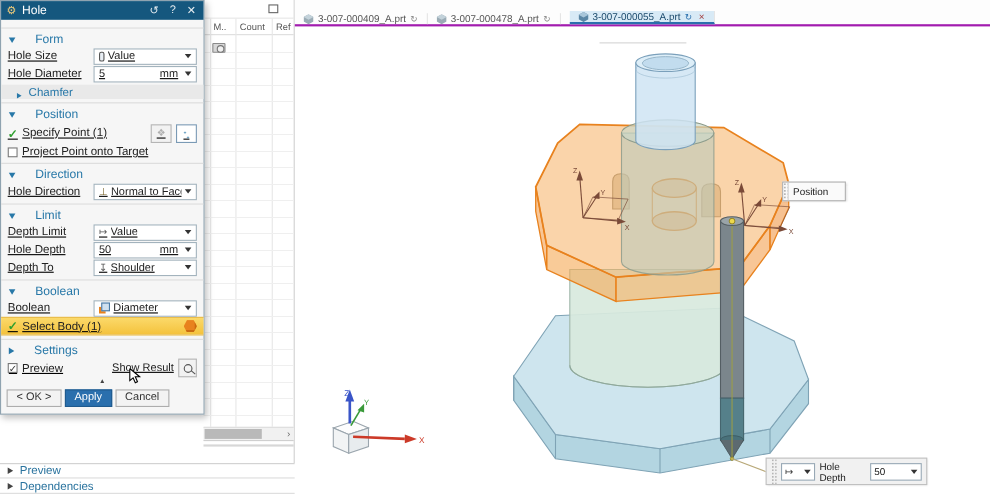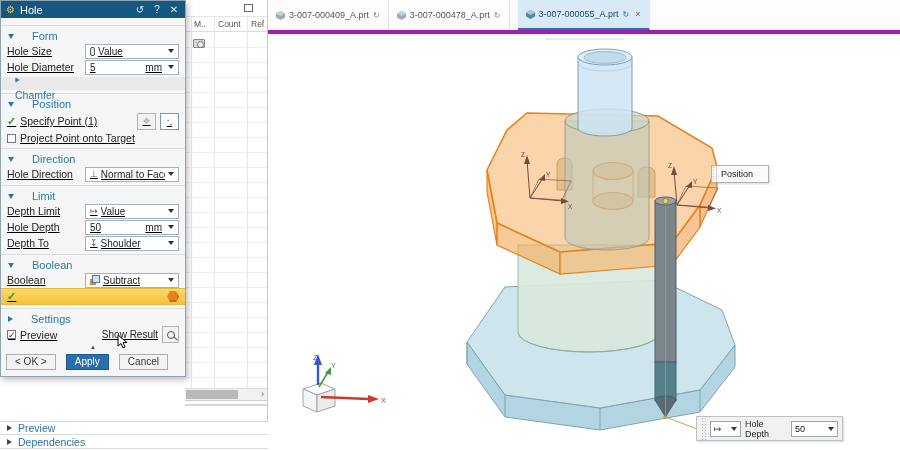--- a/index.html
+++ b/index.html
@@ -65,49 +65,49 @@
   .dd.full { width:170px; margin:0 auto; height:17px; }
   .dd .val { white-space:nowrap; overflow:hidden; }
   .unit { font-size:10px; color:#222; margin-left:auto; }
   .unit + .tri-dd { margin-left:3px; }
   .hole-ic { width:5px; height:9px; border:1px solid #555; border-radius:2px; background:#e8eef4; flex:none; }
   .glyph-ic { font-size:9px; color:#7a6428; flex:none; }
   .sub-ic { position:relative; width:10px; height:10px; flex:none; }
   .sub-ic:before { content:''; position:absolute; left:0; bottom:0; width:6px; height:6px; background:#e8821e; }
   .sub-ic:after { content:''; position:absolute; right:0; top:0; width:6px; height:6px;
     background:#cfe0ef; border:1px solid #4a7aa5; }
-  .chamfer { display:flex; align-items:flex-start; gap:6px; height:13px; background:#e9e9e9;
-    margin:2px 0; padding:0 14px;flex-direction:column; }
+  .chamfer { display:flex; align-items:flex-end; gap:6px; height:13px; background:#e9e9e9;
+    margin:2px 0; padding:0 14px; }
   .chamfer .tri-r { border-left-color:#2878a8; transform:scale(.85); }
   .chamfer span.htxt { font-size:10.5px; color:#2878a8; }
   .chk { width:9px; height:9px; border:1px solid #777; background:#fff; flex:none;
     font-size:9px; line-height:8px; text-align:center; color:#333; }
   .check { color:#2e9e2e; font-size:11px; font-weight:bold; flex:none; }
   .icon-btn { width:19px; height:17px; border:1px solid #b5b5b5; background:#f2f2f2;
     display:flex; align-items:center; justify-content:center; font-size:9px; color:#b0b0b0; }
   .icon-btn.active { background:#fff; border:1px solid #7a9ab5; color:#2878a8; font-size:8px; }
   .gold { background:linear-gradient(#fbd96a,#f4c23c); border-top:1px solid #e8b73a;
     border-bottom:1px solid #e8b73a; height:17px; }
   .hex-ic { width:12px; height:11px; background:#e8821e; margin-left:auto; flex:none;
     clip-path:polygon(25% 0, 75% 0, 100% 50%, 75% 100%, 25% 100%, 0 50%);
     box-shadow:inset -2px -2px 0 #c96a10; }
   .mag { position:relative; width:8px; height:8px; border:1.3px solid #555; border-radius:50%; flex:none; }
   .mag:after { content:''; position:absolute; width:5px; height:1.4px; background:#555;
     right:-4px; bottom:-2px; transform:rotate(40deg); }
   .showres { font-size:10px; color:#222; margin-left:auto; }
   .collapse-strip { height:9px; text-align:center; font-size:6px; color:#444; line-height:9px; }
-  .btn-row { display:flex; gap:3px; justify-content:space-between; padding:2px 17px 4px 5px; }
+  .btn-row { display:flex; gap:3px; justify-content:flex-start; padding:2px 5px 4px 5px; }
   .btn { height:16px; font-size:10px; border:1px solid #adadad; background:#f3f3f3;
     color:#333; padding:0 8px; line-height:14px; }
   .btn.primary { background:#2a6fad; border-color:#1f5a8e; color:#fff; }
   .cursor-arrow { position:absolute; left:116px; top:334px; z-index:9; }
 
   
   .viewport { position:absolute; left:268px; top:0; width:632px; height:450px; background:#fff; }
-  .tabbar { display:flex; height:34px; border-bottom:4px solid #a21caf; background:#fdfdfd; }
+  .tabbar { display:flex; height:24px; border-bottom:2px solid #a21caf; background:#fdfdfd;align-items:flex-end; }
   .tab { display:flex; align-items:center; gap:4px; padding:0 8px; font-size:9px; color:#555;
     border-right:1px solid #e5e5e5; }
   .tab .mod { font-size:8px; color:#888; }
   .tab.active { background:#d8eaf6; color:#19486a; border-bottom:2px solid #2a6fad;
     margin-left:8px; }
   .tab.active .mod { color:#2a6fad; }
   .tclose { font-size:9px; color:#a33c3c; margin-left:2px; }
   .scene { position:absolute; left:0; top:17px; }
 
   .pos-tag { position:absolute; left:443px; top:165px; width:58px; height:18px; background:#fafafa;
@@ -262,26 +262,27 @@
       <div class="sep"></div>
 
       <div class="hdr">
         <span class="tri-d"></span>
         <span class="htxt">Boolean</span>
       </div>
       <div class="row">
         <span class="lbl">Boolean</span>
         <div class="dd">
           <span class="sub-ic"></span>
-          <span class="val">Subtract</span>
+          <span class="val">Diameter</span>
           <span class="tri-dd"></span>
         </div>
       </div>
       <div class="row gold">
         <span class="check">✓</span>
+        <span class="lbl">Select Body (1)</span>
         <span class="hex-ic"></span>
       </div>
       <div class="sep"></div>
 
       <div class="hdr">
         <span class="tri-r" style="border-left-color:#2878a8;"></span>
         <span class="htxt">Settings</span>
       </div>
       <div class="row" style="height:17px;">
         <span class="chk">✓</span>

